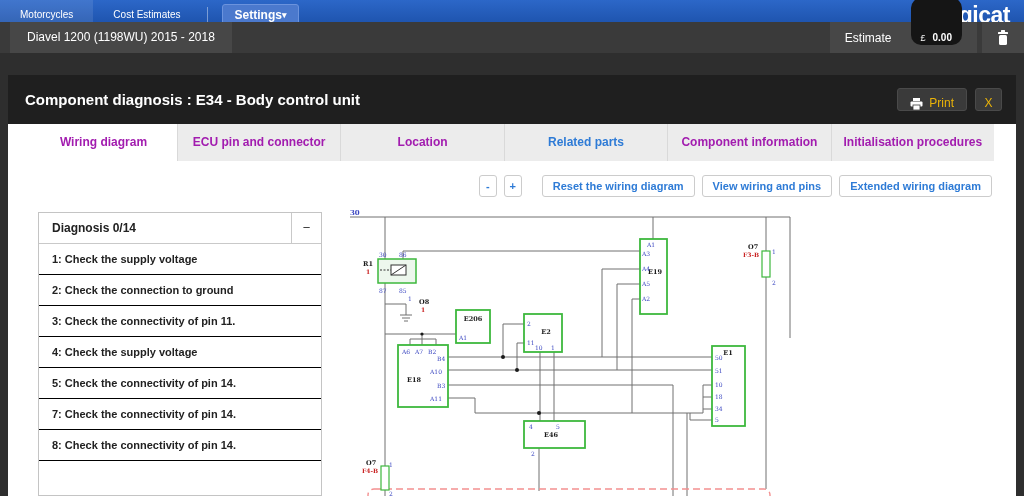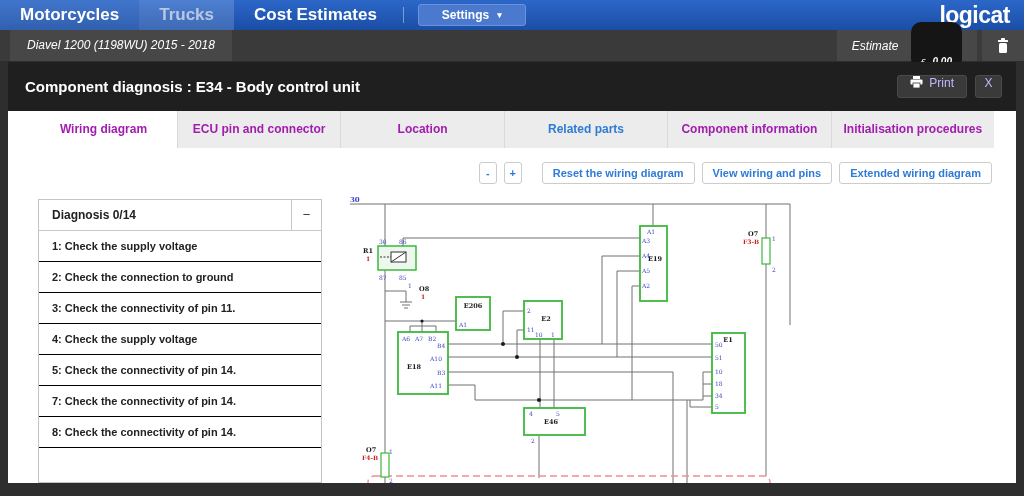--- a/index.html
+++ b/index.html
@@ -2,46 +2,46 @@
 <html><head>
 <meta charset="utf-8">
 <style>
   * { box-sizing: border-box; margin: 0; padding: 0; }
   body { font-family: "Liberation Sans", sans-serif; }
   #screen { position: relative; width: 1024px; height: 496px; background:#2e2e2e; overflow: hidden; }
 
   
   .navbar { position:absolute; left:0; top:0; width:1024px; height:30px;
     background: linear-gradient(#2c67c8, #1a4ea6); display:flex; align-items:stretch; }
-  .nav-item { color:#fff; font-size:17px; font-weight:bold; padding:0 20px; line-height:30px; cursor:pointer; }
+  .nav-item { color:#fff; font-size:10px; font-weight:normal; padding:0 20px; line-height:30px; cursor:pointer; }
   .nav-item.active { background: rgba(255,255,255,0.10); }
   .nav-item.muted { background: rgba(255,255,255,0.16); color:#b9c7e4; }
   .nav-sep { width:1px; height:16px; background:rgba(255,255,255,0.4); align-self:center; margin:0 6px; }
   .settings-btn { align-self:center; background:#4b79cd; border:1px solid #6b93dd; border-radius:3px;
-    color:#fff; font-size:12px; font-weight:bold; padding:3px 23px; margin-left:8px; display:flex; align-items:center; gap:8px; cursor:pointer;}
+    color:#fff; font-size:12px; font-weight:bold; padding:3px 12px; margin-left:8px; display:flex; align-items:center; gap:0; cursor:pointer;}
   .caret { font-size:9px; line-height:1; }
   .logo { margin-left:auto; margin-right:14px; align-self:center; color:#fff; font-size:23px; font-weight:bold; letter-spacing:-0.5px; }
 
   
-  .vehiclebar { position:absolute; left:0; top:30px; width:1024px; height:31px; background:#3a3a3a; display:flex; align-items:stretch;font-style:italic; }
+  .vehiclebar { position:absolute; left:0; top:22px; width:1024px; height:31px; background:#3a3a3a; display:flex; align-items:stretch; }
   .vehicle-tab { margin-left:10px; background:#474747; color:#fff; font-size:12px; padding:0 17px; line-height:31px; white-space:nowrap; }
   .vb-right { margin-left:auto; display:flex; align-items:stretch; }
-  .est-panel { background:#474747; display:flex; align-items:center; gap:12px; padding:8px 15px; }
+  .est-panel { background:#474747; display:flex; align-items:flex-end; gap:19px; padding:8px 15px; }
   .est-label { color:#fff; font-size:12px; }
   .est-pill { background:#151515; border-radius:10px; padding:2px 10px; display:flex; align-items:baseline; gap:7px; cursor:pointer; }
   .est-cur { color:#fff; font-size:9px; }
   .est-val { color:#fff; font-size:10px; font-weight:bold;margin-top:32px; }
   .trash-panel { background:#474747; width:42px; margin-left:5px; display:flex; align-items:center; justify-content:center; cursor:pointer; }
 
   
-  .modal { position:absolute; left:8px; top:62px; width:1008px; height:421px; background:#fff; }
+  .modal { position:absolute; left:8px; top:75px; width:1008px; height:421px; background:#fff; }
   .modal-header { position:absolute; left:0; top:0; width:100%; height:49px; background:#1f1f1f; }
   .modal-title { color:#fff; font-size:15px; font-weight:bold; line-height:49px; padding-left:17px; }
   .btn-dark { position:absolute; top:13px; height:23px; background:#3a3a3a; border:1px solid #4a4a4a; border-radius:3px;
-    color:#c4b5fd; font-size:12px; display:flex; align-items:flex-start; justify-content:center; gap:6px; cursor:pointer; }
+    color:#eab308; font-size:12px; display:flex; align-items:flex-end; justify-content:center; gap:6px; cursor:pointer; }
   .print-btn { right:49px; padding:0 12px; }
   .close-btn { right:14px; width:27px; }
 
   
   .tabs { position:absolute; left:22px; right:22px; top:49px; height:37px; display:flex; }
   .tab { flex:1; background:#ececec; border-right:1px solid #d9d9d9; text-align:center; line-height:37px;
     font-size:12px; font-weight:bold; color:#a21caf; white-space:nowrap; overflow:hidden; }
   .tab:last-child { border-right:none; }
   .tab.active { flex:0 0 148px; background:#fff; color:#a21caf; cursor:pointer; }
   .tab.enabled { color:#2e7bd6; cursor:pointer; }
@@ -76,21 +76,20 @@
   .redzone { stroke:#f49090; stroke-width:1.4; fill:none; stroke-dasharray:7 4; }
 </style>
 </head>
 <body>
 
 <div id="screen">
 
   <div class="navbar">
     <div id="nav-items" style="display: flex;">
         <div class="nav-item active">Motorcycles</div>
-        <div class="nav-item muted">Trucks</div>
         <div class="nav-item ">Cost Estimates</div>
       </div>
     <div class="nav-sep"></div>
     <div class="settings-btn">
       <span>Settings</span>
       <span class="caret">▾</span>
     </div>
     <div class="logo">logicat</div>
   </div>
 

